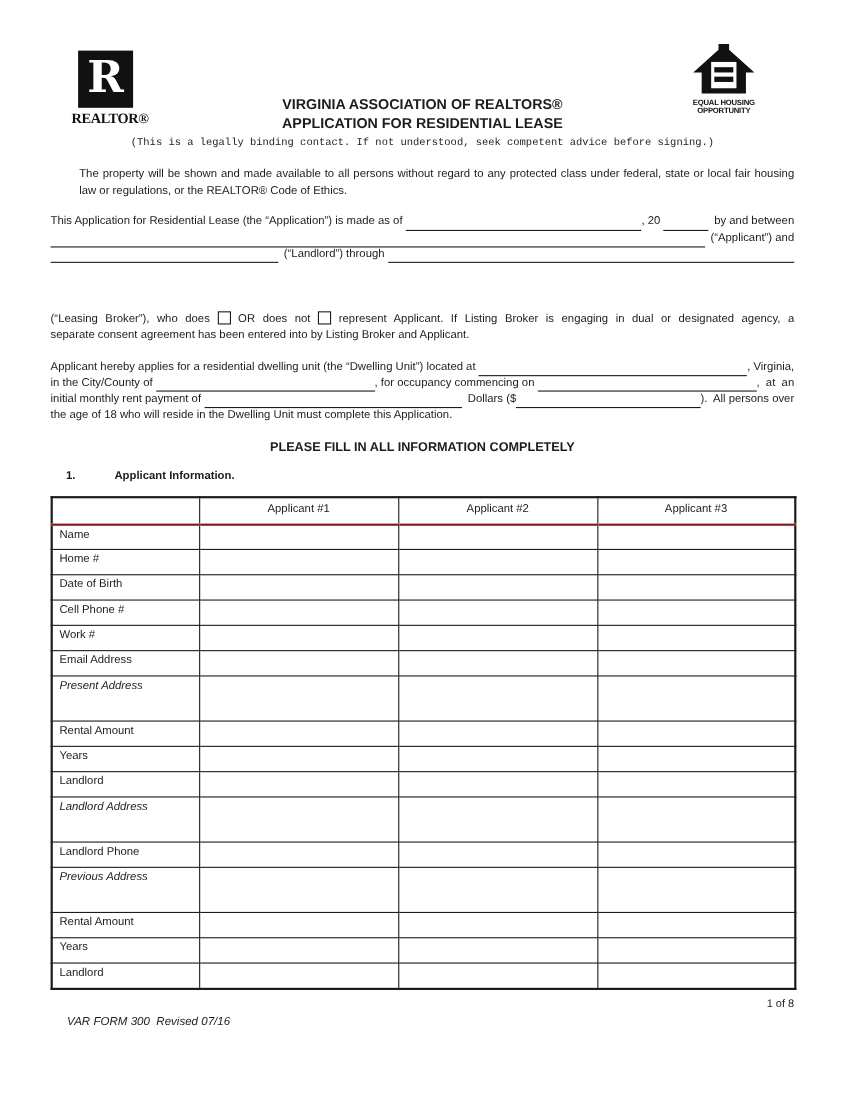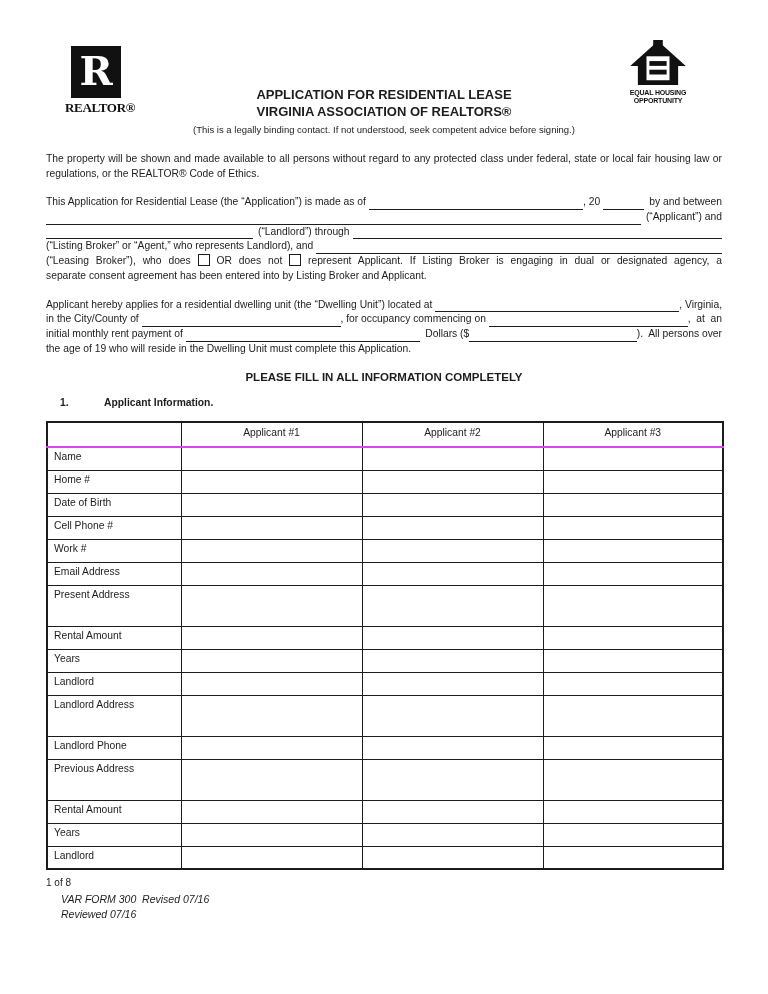--- a/index.html
+++ b/index.html
@@ -27,26 +27,26 @@
     color:#ffffff; font-family:"DejaVu Serif", serif; font-weight:bold;
     font-size:40px; line-height:1; transform:translateY(-1px);
   }
   .realtor-label { font-size:13px; font-weight:bold; letter-spacing:-0.3px; margin-top:2px; color:#111;font-family:Liberation Serif, serif; }
 
   .eh-logo { position:absolute; right:28px; top:40px; width:72px; text-align:center; }
   .eh-text { font-size:7px; font-weight:bold; letter-spacing:-0.2px; line-height:8px; color:#111; margin-top:1px; }
 
   .titles { text-align:center; padding-top:86px; }
   .title-line { font-size:13px; font-weight:bold; line-height:17px; }
-  .subtitle { font-size:9.5px; line-height:14px; margin-top:3px; }
+  .subtitle { font-size:9.5px; line-height:14px; margin-top:3px;font-family:Liberation Mono, monospace; }
 
   
   .para { line-height:14.7px; }
-  .justify { text-align:justify; }
-  .jline { text-align:justify; text-align-last:justify; line-height:14.7px; height:14.7px; }
+  .justify { text-align:justify;margin-left:26px; }
+  .jline { text-align:justify; text-align-last:justify; line-height:14.7px; height:14.7px;margin-top:44px; }
   .mb { margin-bottom:14px; }
 
   .fline { display:flex; align-items:flex-end; height:14.7px; line-height:14.7px; }
   .t { white-space:pre;margin-top:12px; }
   .blank {
     display:inline-block; height:13px;
     border-bottom:1px solid #1c1c1c;
     margin-left:3px;
   }
   .grow { flex:1 1 auto; }
@@ -61,45 +61,45 @@
   }
 
   
   .instruction { text-align:center; font-weight:bold; font-size:11.5px; line-height:14px; margin-bottom:12px; }
   .section-heading { display:flex; font-weight:bold; font-size:10.3px; line-height:14px; margin-bottom:11px; padding-left:14px; }
   .section-num { width:44px; flex:none; }
 
   
   table.app { border-collapse:collapse; width:676px; table-layout:fixed; border:2px solid #1c1c1c; }
   table.app th, table.app td { border:1px solid #1c1c1c; padding:3px 6px; vertical-align:top; font-size:10.3px; font-weight:normal; }
-  table.app th { height:25px; text-align:center; border-bottom:2px solid #d946ef; padding-top:4px; }
+  table.app th { height:25px; text-align:center; border-bottom:2px solid #7f1d1d; padding-top:4px; }
   table.app td { height:23px; }
-  table.app tr.tall td { height:41px; }
-
-  
-  .pageno { text-align:left; font-size:10px; margin-top:6px; line-height:13px; }
+  table.app tr.tall td { height:41px;font-style:italic; }
+
+  
+  .pageno { text-align:right; font-size:10px; margin-top:6px; line-height:13px; }
   .footer { margin-top:3px; padding-left:15px; font-weight:normal; font-style:italic; font-size:10.5px; line-height:14.5px; }
   .footer div { white-space:pre-wrap; }
 </style>
 </head>
 <body>
 
 <div class="page">
 
   <div class="header">
     <div class="realtor-logo">
       <div class="realtor-box">
         <span class="realtor-r">R</span>
       </div>
       <div class="realtor-label">REALTOR®</div>
     </div>
 
     <div class="titles">
+      <div class="title-line">VIRGINIA ASSOCIATION OF REALTORS®</div>
       <div class="title-line">APPLICATION FOR RESIDENTIAL LEASE</div>
-      <div class="title-line">VIRGINIA ASSOCIATION OF REALTORS®</div>
       <div class="subtitle">(This is a legally binding contact. If not understood, seek competent advice before signing.)</div>
     </div>
 
     <div class="eh-logo">
       <svg width="58" height="46" viewBox="0 0 60 48">
         <rect x="25" y="0" width="10" height="8" fill="#111"></rect>
         <path d="M30 1 L59 27 L51 27 L51 47 L9 47 L9 27 L1 27 Z" fill="#111"></path>
         <rect x="18" y="17" width="24" height="25" fill="#ffffff"></rect>
         <rect x="21" y="22" width="18" height="5" fill="#111"></rect>
         <rect x="21" y="31" width="18" height="5" fill="#111"></rect>
@@ -123,24 +123,20 @@
     </div>
     <div class="fline">
       <span class="blank grow" style="margin-left:0"></span>
       <span class="t ml">(“Applicant”) and</span>
     </div>
     <div class="fline">
       <span class="blank w207"></span>
       <span class="t ml">(“Landlord”) through</span>
       <span class="blank grow"></span>
     </div>
-    <div class="fline">
-      <span class="t">(“Listing Broker” or “Agent,” who represents Landlord), and</span>
-      <span class="blank grow"></span>
-    </div>
     <div class="jline">
       <span>(“Leasing Broker”), who does</span>
       <span class="cb"></span>
       <span>OR does not</span>
       <span class="cb"></span>
       <span>represent Applicant.  If Listing Broker is engaging in dual or designated agency, a</span>
     </div>
     <div class="para">separate consent agreement has been entered into by Listing Broker and Applicant.</div>
   </div>
 
@@ -157,21 +153,21 @@
       <span class="blank grow"></span>
       <span class="t">,  at  an</span>
     </div>
     <div class="fline">
       <span class="t">initial monthly rent payment of</span>
       <span class="blank grow14"></span>
       <span class="t ml">Dollars ($</span>
       <span class="blank grow" style="margin-left:0"></span>
       <span class="t">).  All persons over</span>
     </div>
-    <div class="para">the age of 19 who will reside in the Dwelling Unit must complete this Application.</div>
+    <div class="para">the age of 18 who will reside in the Dwelling Unit must complete this Application.</div>
   </div>
 
   <div class="instruction">PLEASE FILL IN ALL INFORMATION COMPLETELY</div>
   <div class="section-heading">
     <span class="section-num">1.</span>
     <span>Applicant Information.</span>
   </div>
 
   <table class="app">
     <colgroup>
@@ -282,16 +278,15 @@
       <td></td>
       <td></td>
       <td></td>
     </tr>
   </tbody>
     </table>
 
   <div class="pageno">1 of 8</div>
   <div class="footer">
     <div>VAR FORM 300  Revised 07/16</div>
-    <div>Reviewed 07/16</div>
   </div>
 
 </div>
 
 </body></html>

